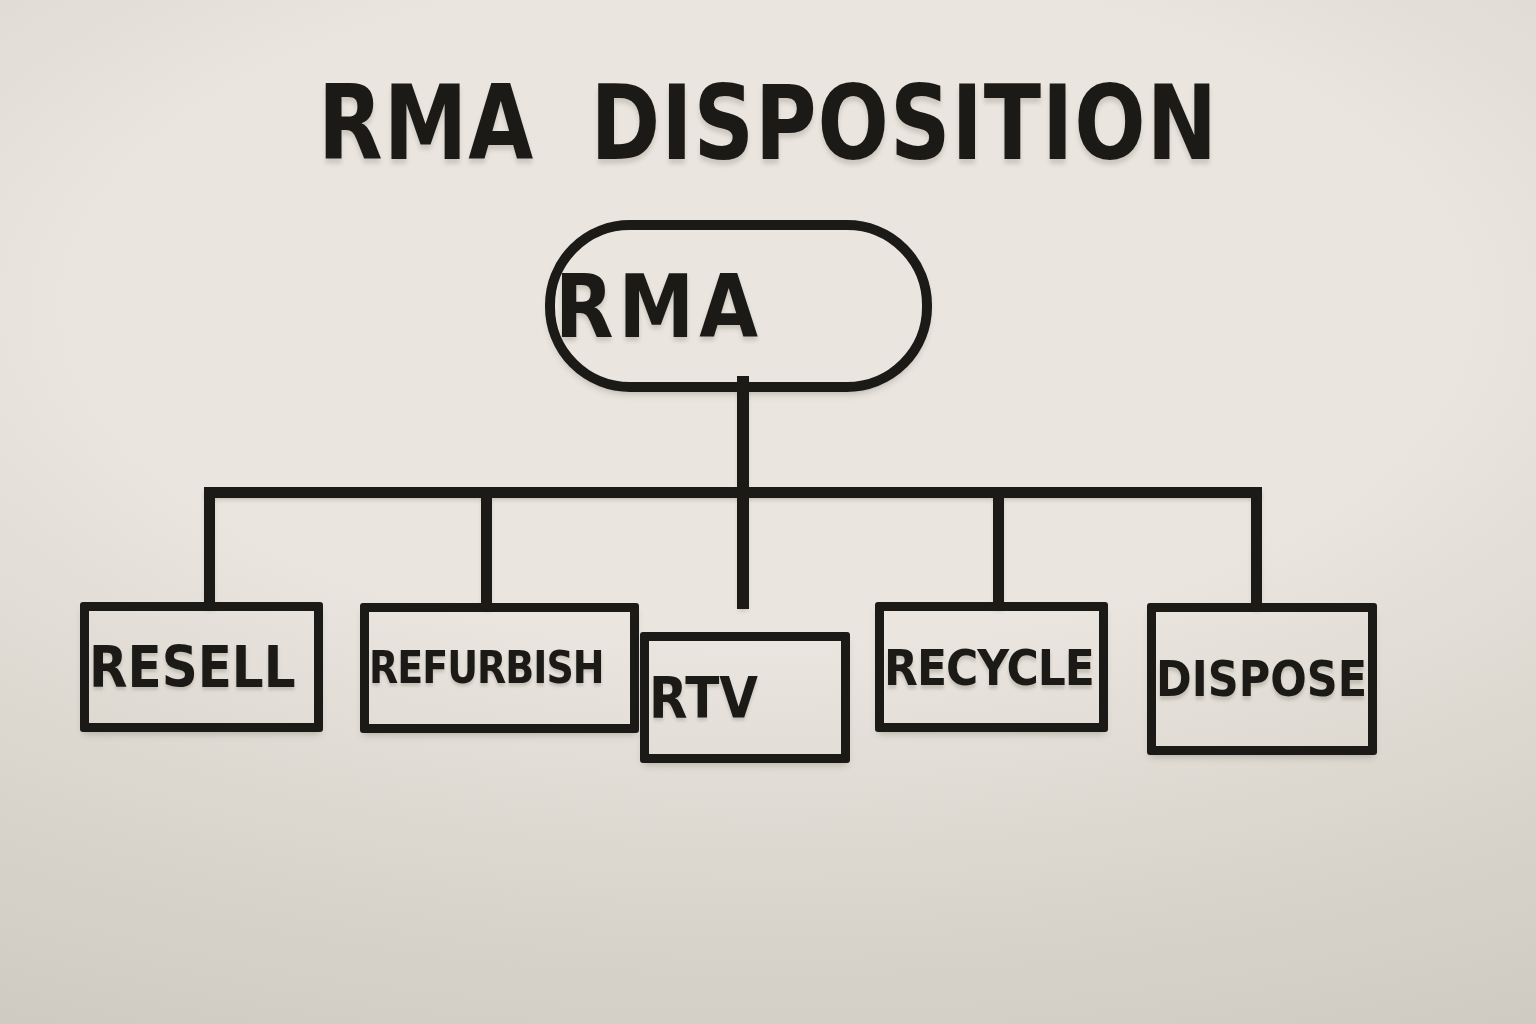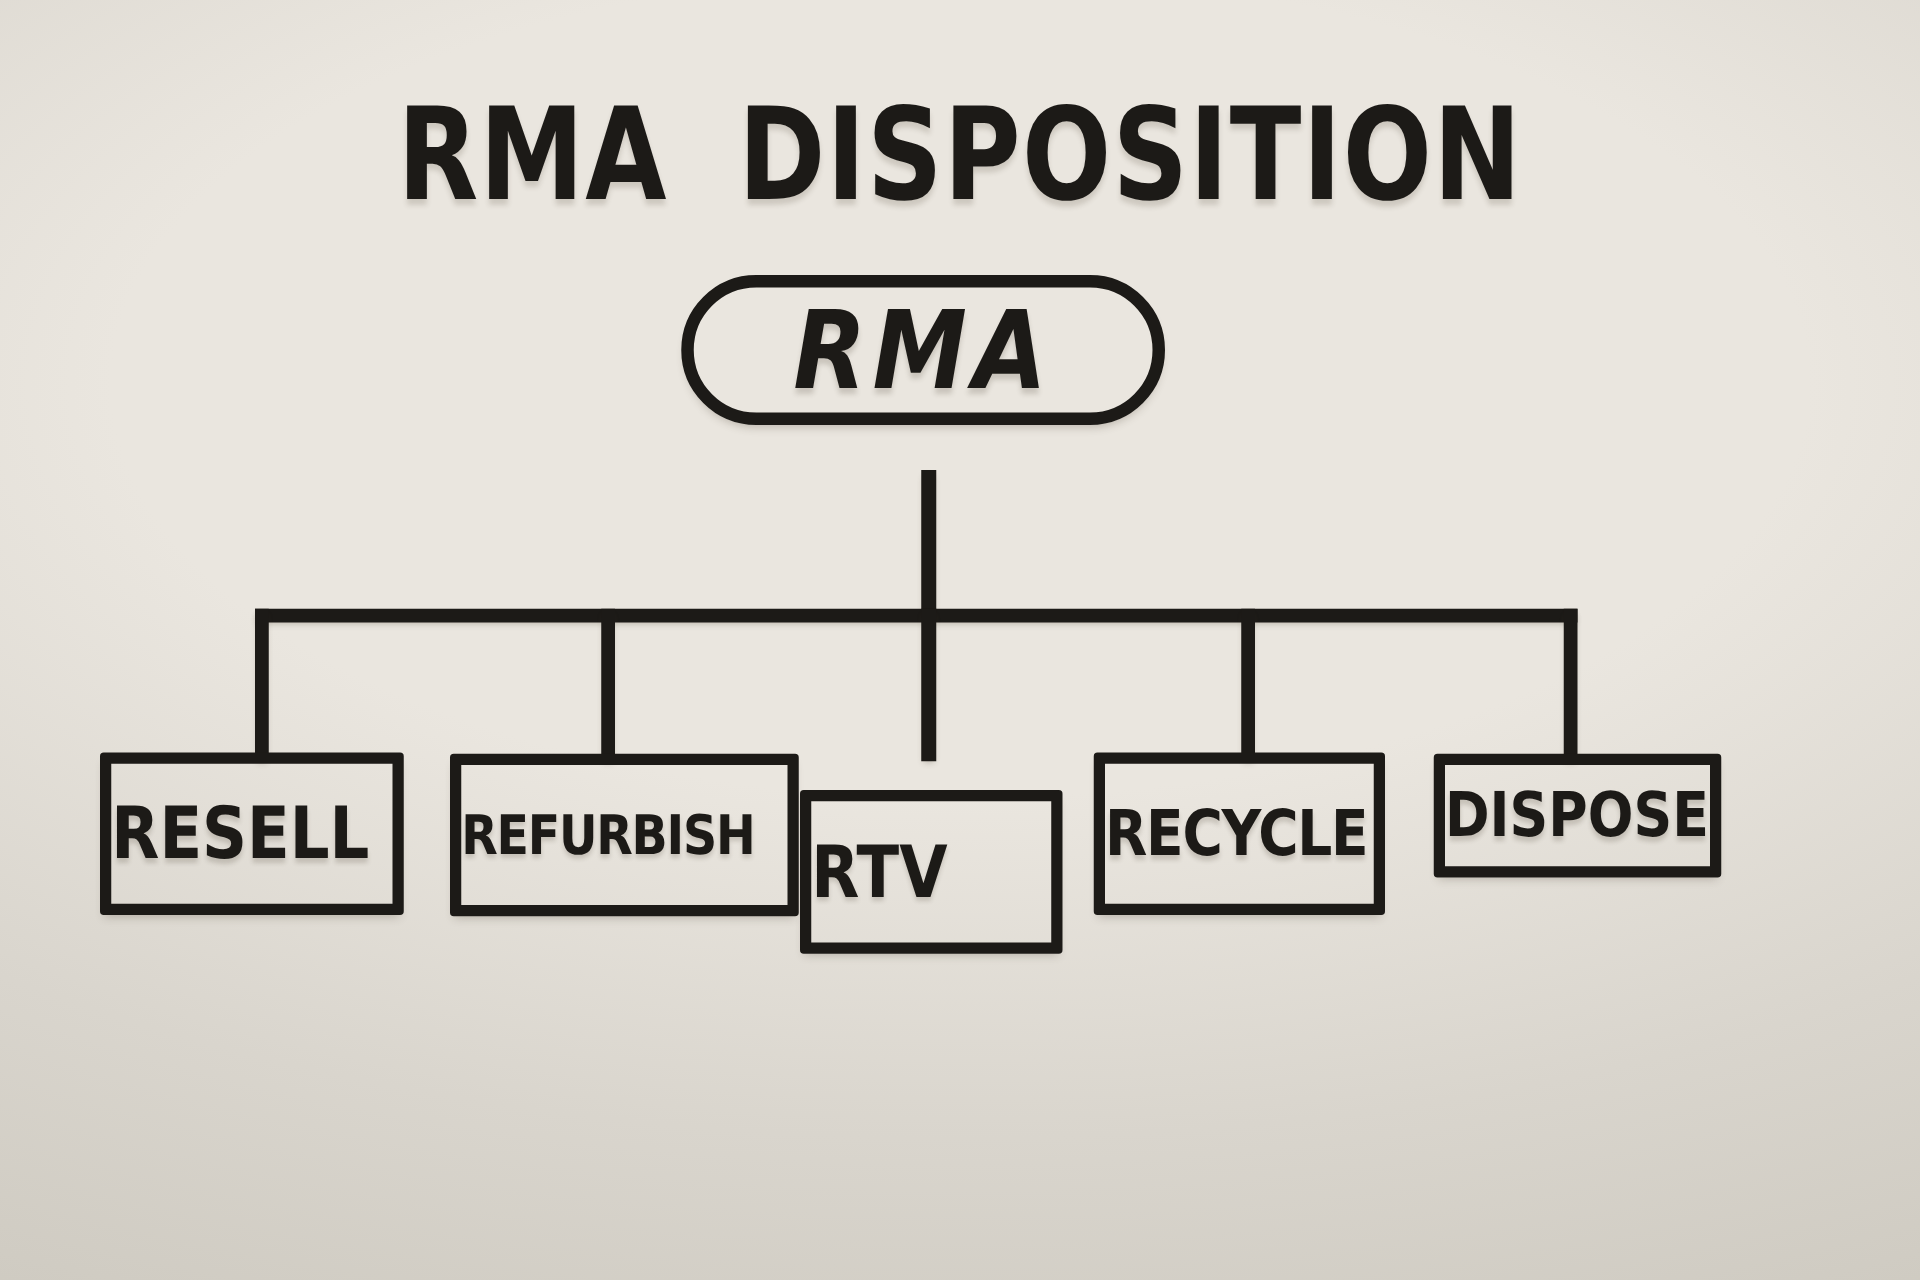--- a/index.html
+++ b/index.html
@@ -44,28 +44,27 @@
     transform-origin: center top;
     text-shadow: 0 4px 4px rgba(75, 65, 50, 0.18);
     white-space: nowrap;
   }
 
   .stadium {
     position: absolute;
     left: 545px;
     top: 220px;
     width: 387px;
-    height: 120px;
+    height: 172px;
     border: 10px solid var(--ink-color, #1c1a17);
     border-radius: 85px;
     display: flex;
     align-items: center;
-    justify-content: center;
+    justify-content: flex-start;
     box-shadow: 0 5px 7px -3px rgba(75, 65, 50, 0.28);
-    font-style: italic;
   }
   .root-label {
     display: inline-block;
     font-size: 76px;
     letter-spacing: 5px;
     transform: scaleY(1.14);
     text-shadow: 0 4px 4px rgba(75, 65, 50, 0.2);
   }
 
   .conn {
@@ -96,21 +95,21 @@
     white-space: nowrap;
   }
   .node-1 { left: 80px;   top: 602px; width: 243px; height: 130px; }
   .node-1 .label { font-size: 50px; }
   .node-2 { left: 360px;  top: 603px; width: 279px; height: 130px; }
   .node-2 .label { font-size: 38px; letter-spacing: -1px; }
   .node-3 { left: 640px;  top: 632px; width: 210px; height: 131px; }
   .node-3 .label { font-size: 50px; }
   .node-4 { left: 875px;  top: 602px; width: 233px; height: 130px; }
   .node-4 .label { font-size: 44px; letter-spacing: -1px; }
-  .node-5 { left: 1147px; top: 603px; width: 230px; height: 99px; }
+  .node-5 { left: 1147px; top: 603px; width: 230px; height: 152px; }
   .node-5 .label { font-size: 43px; }
 </style>
 </head>
 <body>
 
 <div class="board">
 
   <div class="title hand">RMA DISPOSITION</div>
 
   <div class="stadium">

